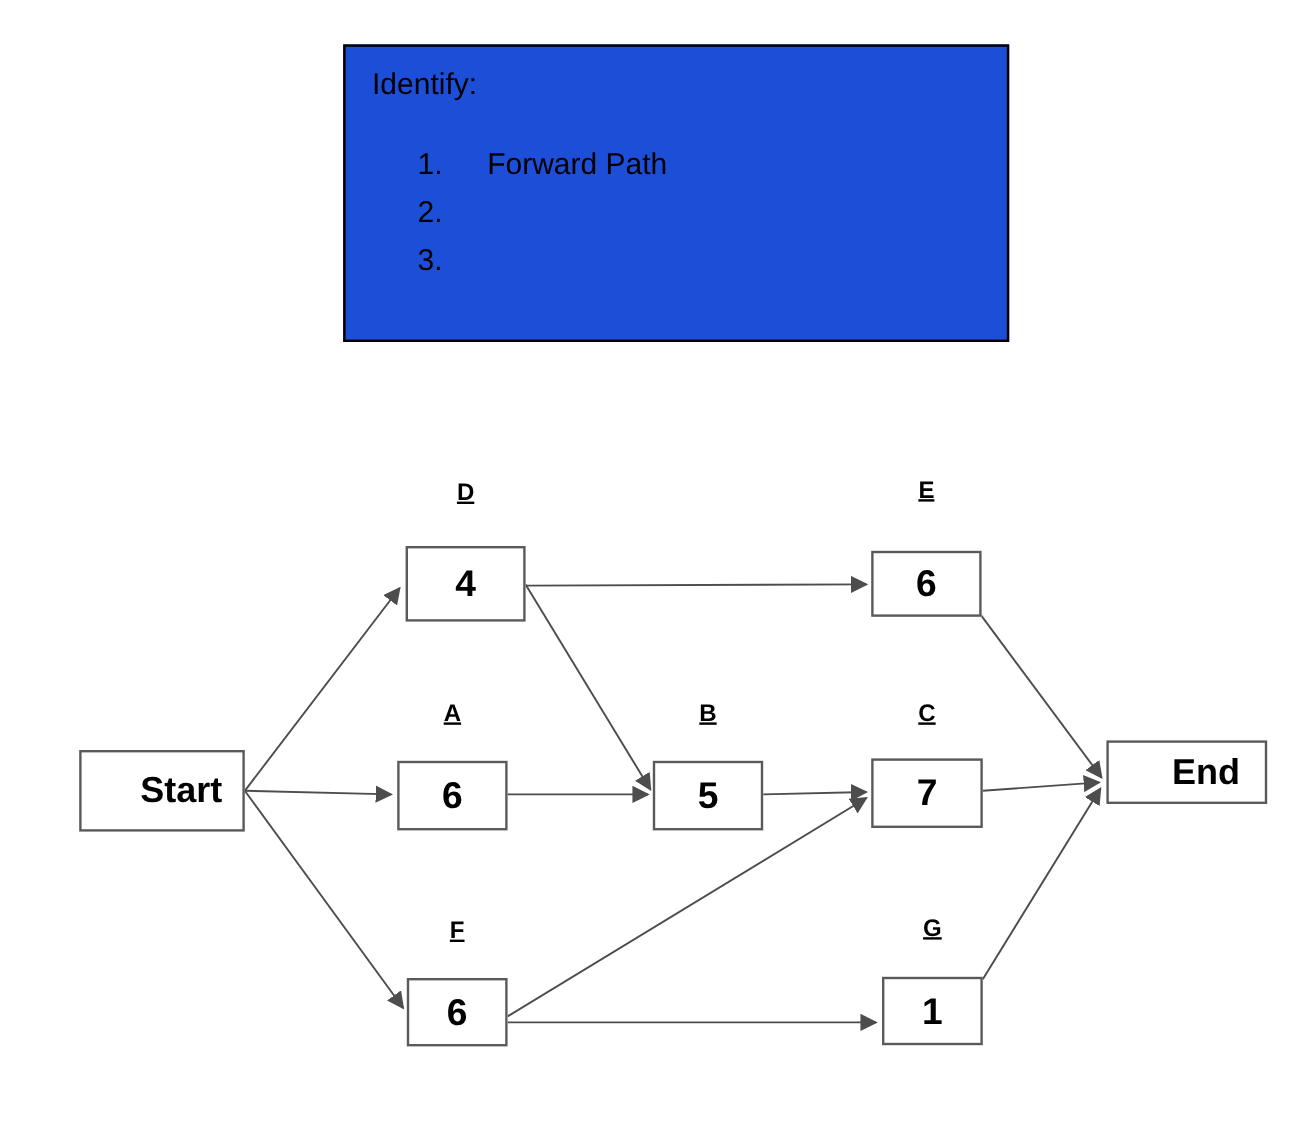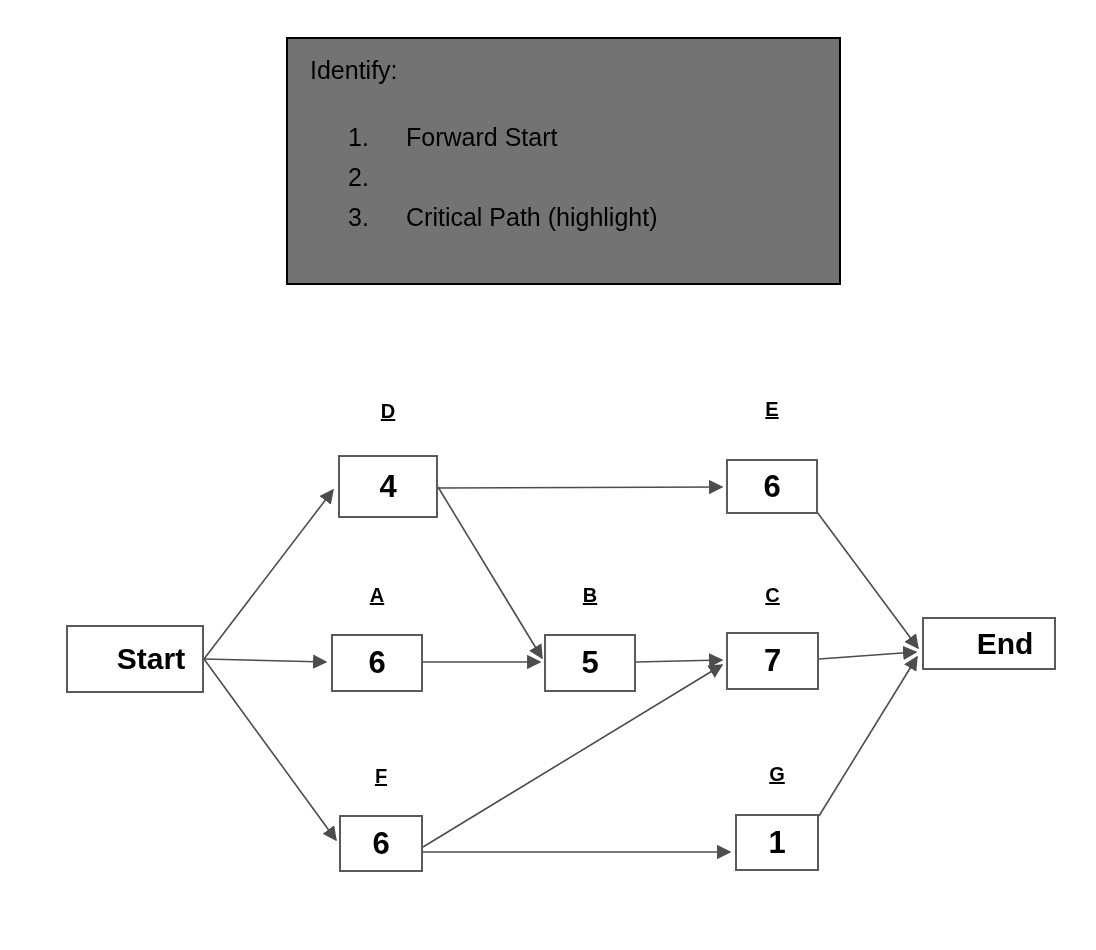--- a/index.html
+++ b/index.html
@@ -18,21 +18,21 @@
 
   
   #instruction-box {
     position: absolute;
     left: 286px;
     top: 37px;
     width: 555px;
     height: 248px;
     border: 2px solid #000000;
     box-sizing: border-box;
-    background: #737373;
+    background: #1d4ed8;
   }
   #instruction-title {
     position: absolute;
     left: 22px;
     top: 16px;
     font-size: 25px;
     line-height: 1.2;
     white-space: nowrap;
   }
   #instruction-list {
@@ -101,28 +101,27 @@
   }
 </style>
 </head>
 <body>
 
 <div id="instruction-box">
   <div id="instruction-title">Identify:</div>
   <div id="instruction-list">
     <div class="instruction-item">
       <span class="instruction-num">1.</span>
-      <span class="instruction-text">Forward Start</span>
+      <span class="instruction-text">Forward Path</span>
     </div>
     <div class="instruction-item">
       <span class="instruction-num">2.</span>
     </div>
     <div class="instruction-item">
       <span class="instruction-num">3.</span>
-      <span class="instruction-text">Critical Path (highlight)</span>
     </div>
   </div>
 </div>
 
 <div id="network-diagram">
 
   <svg id="network-svg" viewBox="0 0 1096 950" xmlns="http://www.w3.org/2000/svg">
     <defs>
       <marker id="arrow" viewBox="0 0 10 10" refX="9" refY="5" markerWidth="9" markerHeight="9" orient="auto-start-reverse">
         <path d="M 0 0 L 10 5 L 0 10 z" fill="#4d4d4d"></path>

